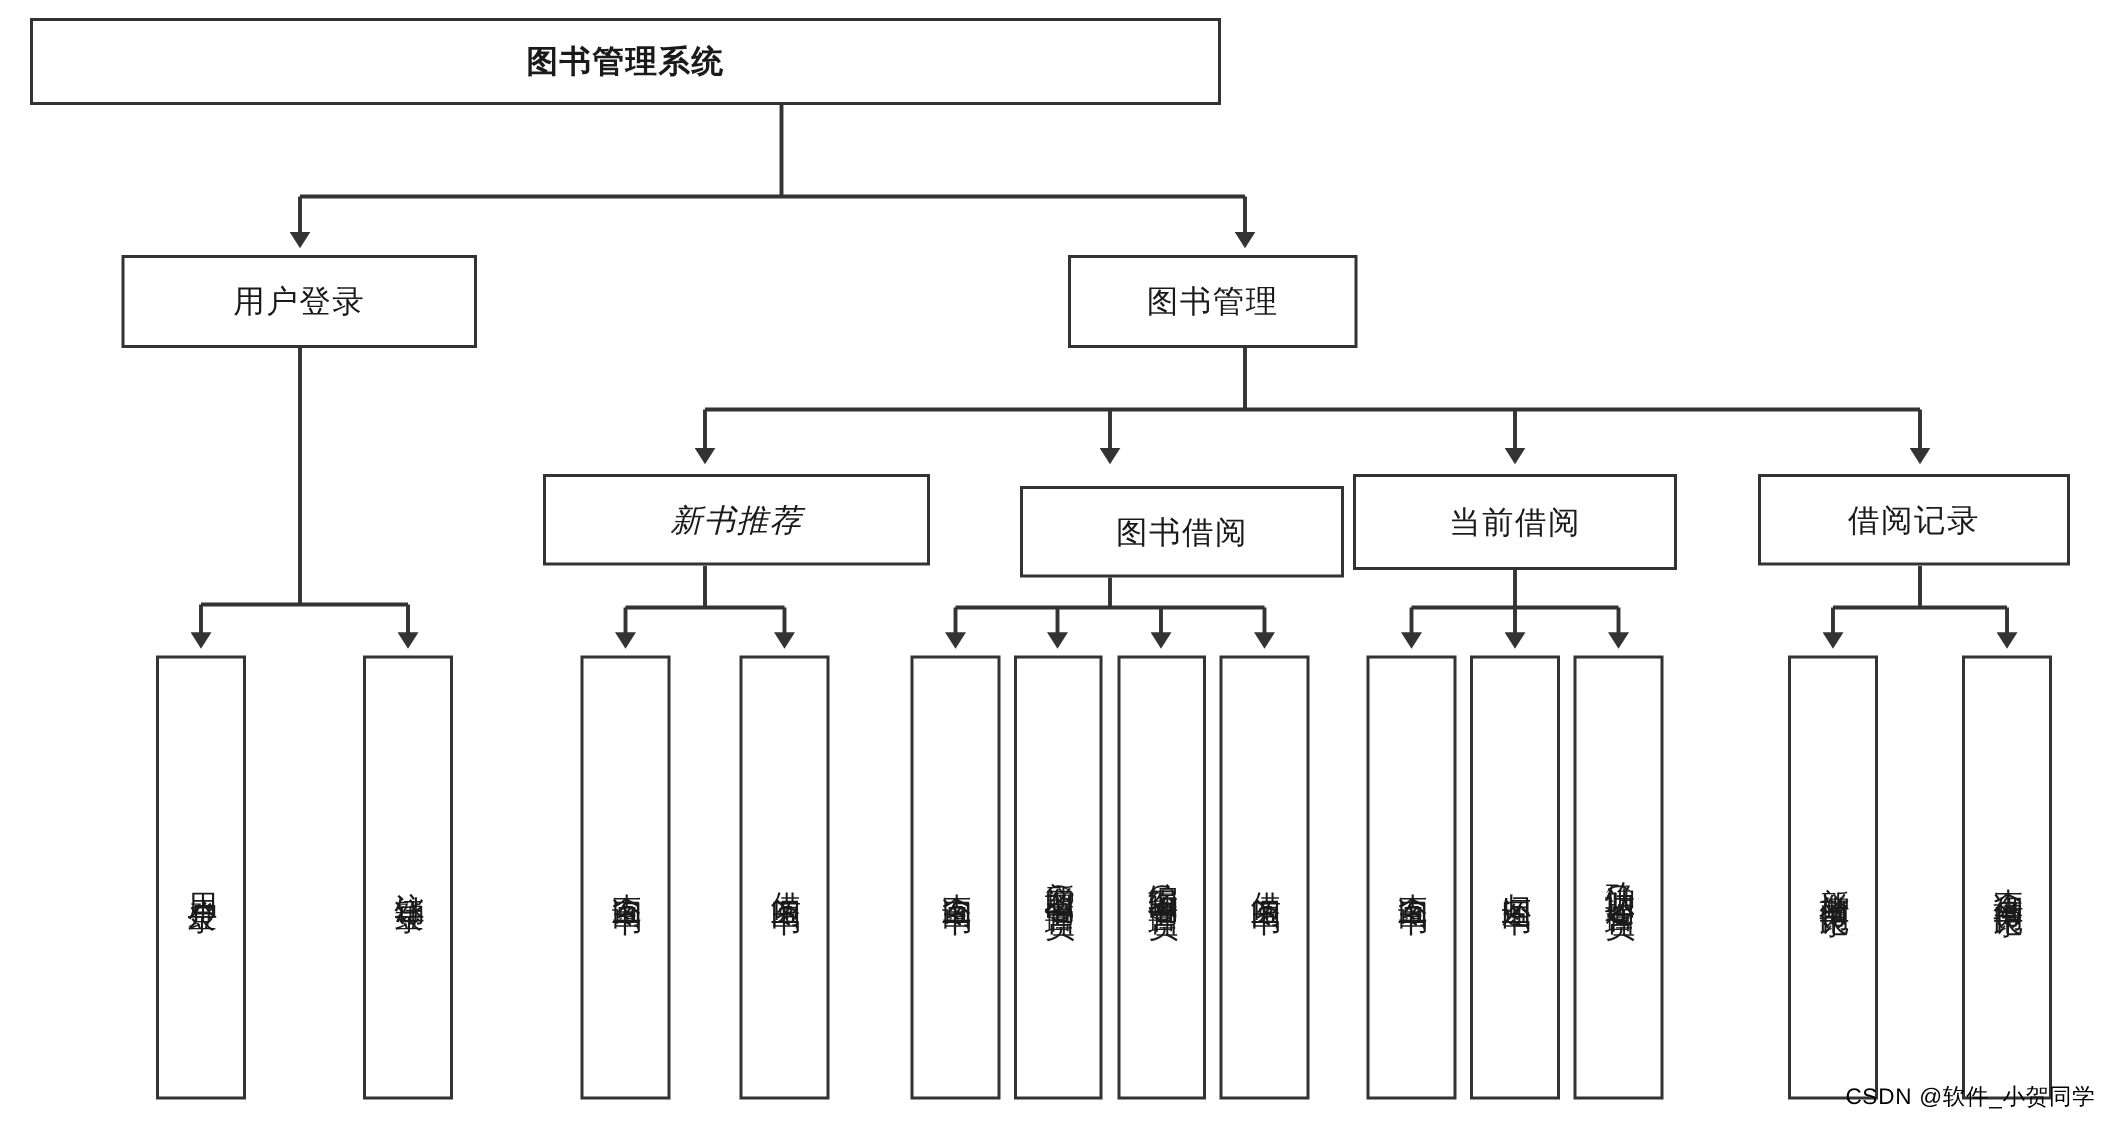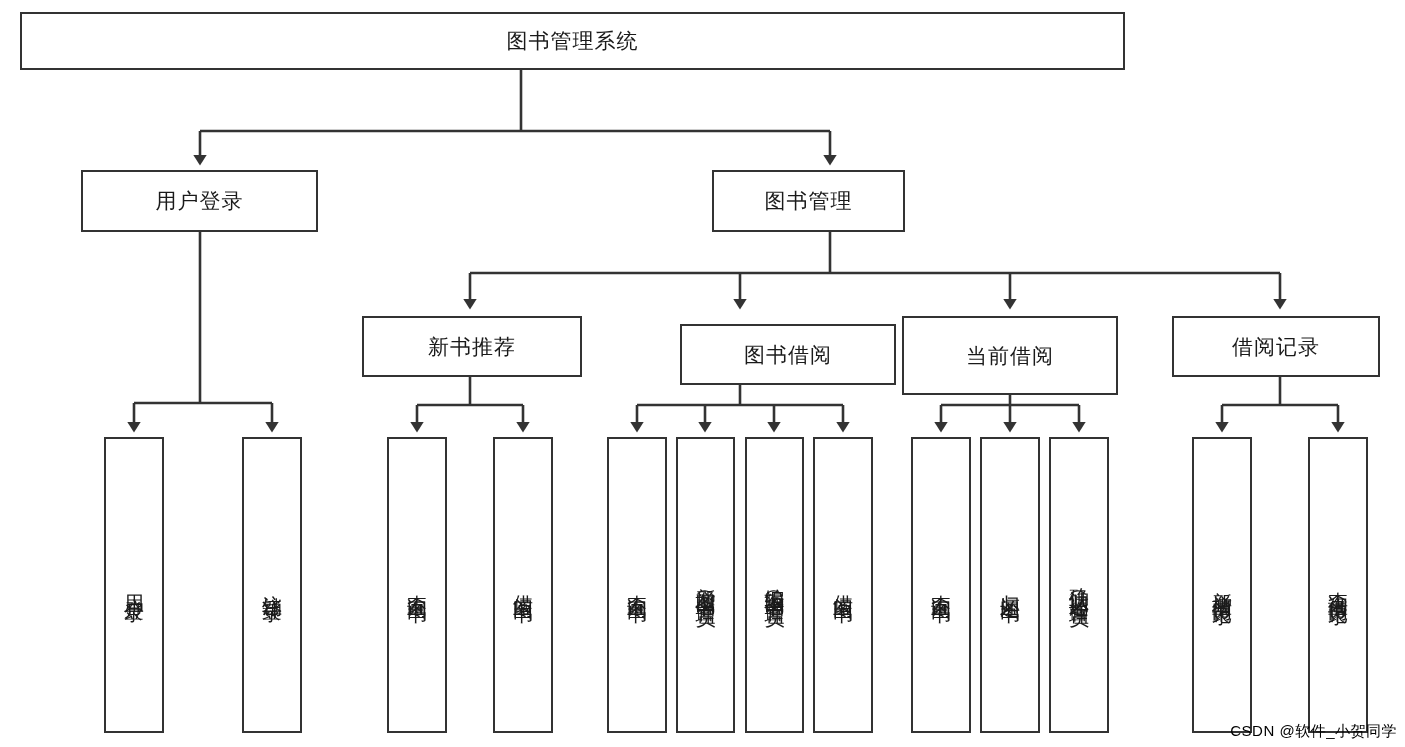--- a/index.html
+++ b/index.html
@@ -68,38 +68,38 @@
       <path d="M1010,405 L1010,423" marker-end="url(#ah)"></path>
       <path d="M1079,405 L1079,423" marker-end="url(#ah)"></path>
 
       <path d="M1280,377 L1280,405"></path>
       <path d="M1222,405 L1338,405"></path>
       <path d="M1222,405 L1222,423" marker-end="url(#ah)"></path>
       <path d="M1338,405 L1338,423" marker-end="url(#ah)"></path>
     </g>
   </svg>
 
-  <div class="node h" style="left:20px;top:12px;width:1105px;height:58px;">
+  <div class="node h" style="left:20px;top:12px;width:794px;height:58px;font-weight:bold;">
     <span>图书管理系统</span>
   </div>
 
   <div class="node h" style="left:81px;top:170px;width:237px;height:62px;">
     <span>用户登录</span>
   </div>
   <div class="node h" style="left:712px;top:170px;width:193px;height:62px;">
     <span>图书管理</span>
   </div>
 
-  <div class="node h" style="left:362px;top:316px;width:220px;height:61px;">
+  <div class="node h" style="left:362px;top:316px;width:258px;height:61px;font-style:italic;">
     <span>新书推荐</span>
   </div>
   <div class="node h" style="left:632px;top:324px;width:216px;height:61px;margin-left:48px;">
     <span>图书借阅</span>
   </div>
-  <div class="node h" style="left:902px;top:316px;width:216px;height:79px;">
+  <div class="node h" style="left:902px;top:316px;width:216px;height:64px;">
     <span>当前借阅</span>
   </div>
   <div class="node h" style="left:1172px;top:316px;width:208px;height:61px;">
     <span>借阅记录</span>
   </div>
 
   <div class="node v" style="left:104px;top:437px;width:60px;height:296px;">
     <span class="vlabel">用户登录</span>
   </div>
   <div class="node v" style="left:242px;top:437px;width:60px;height:296px;">

